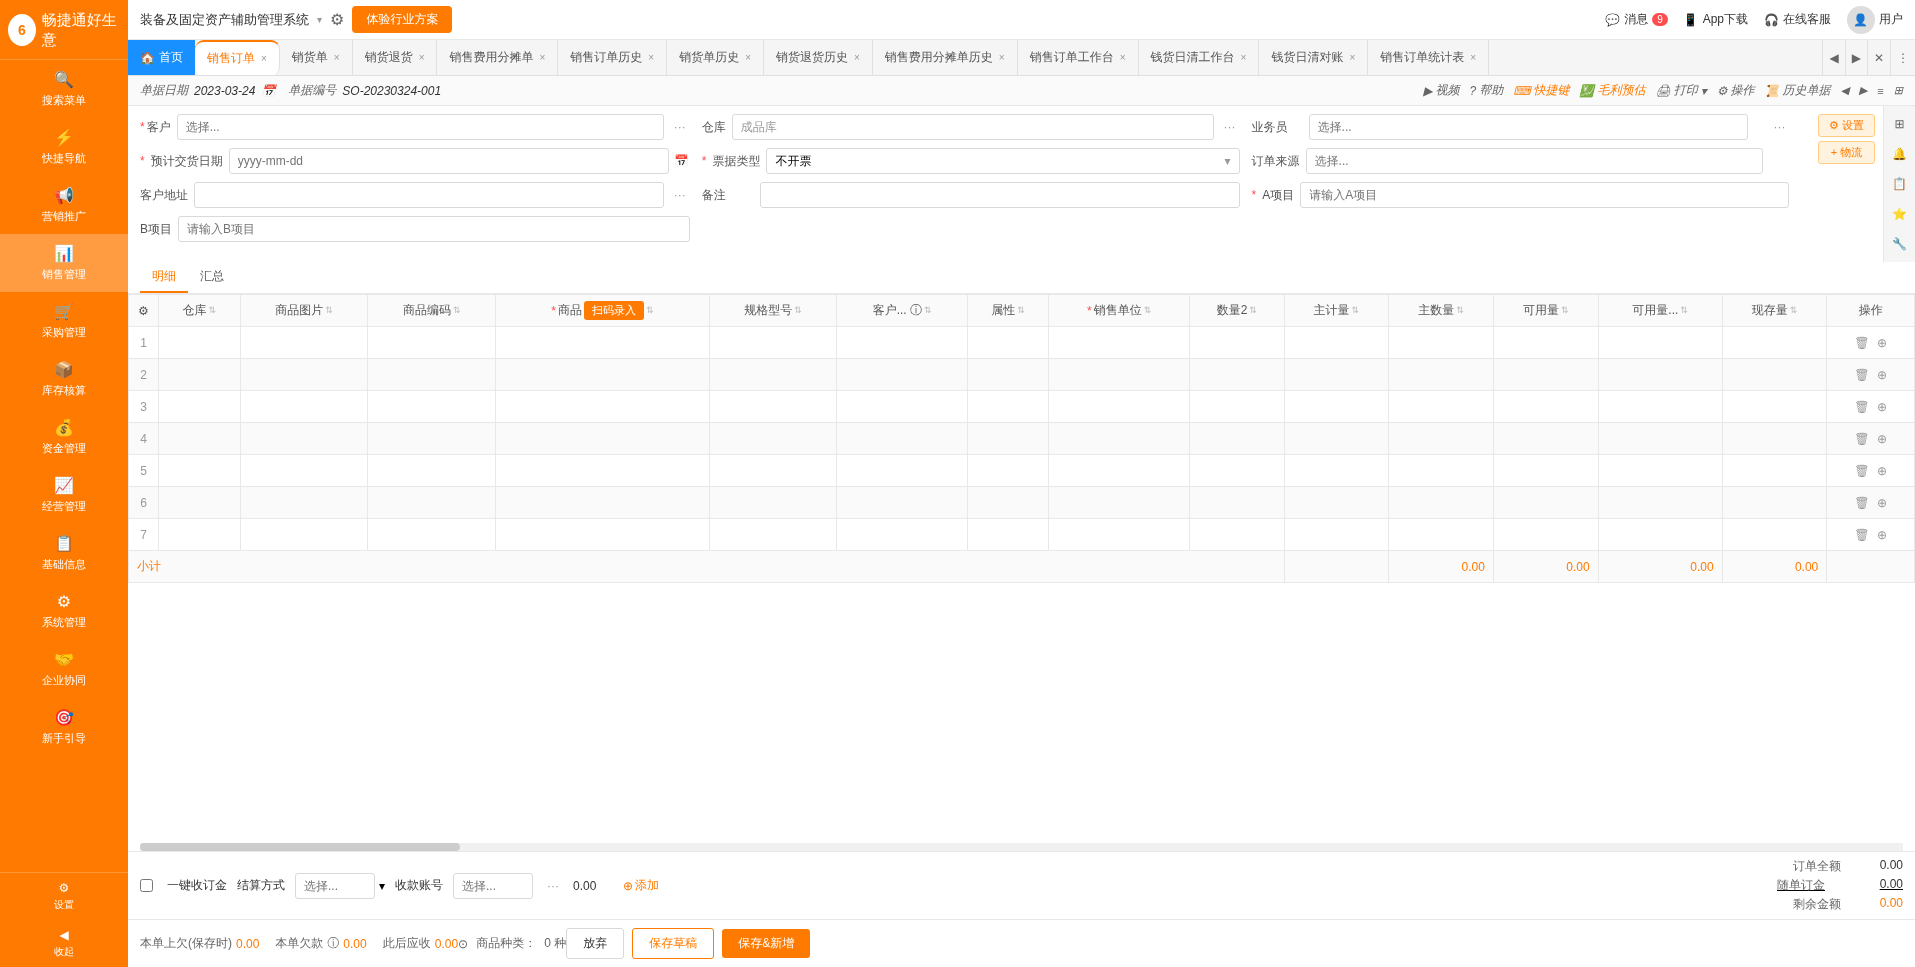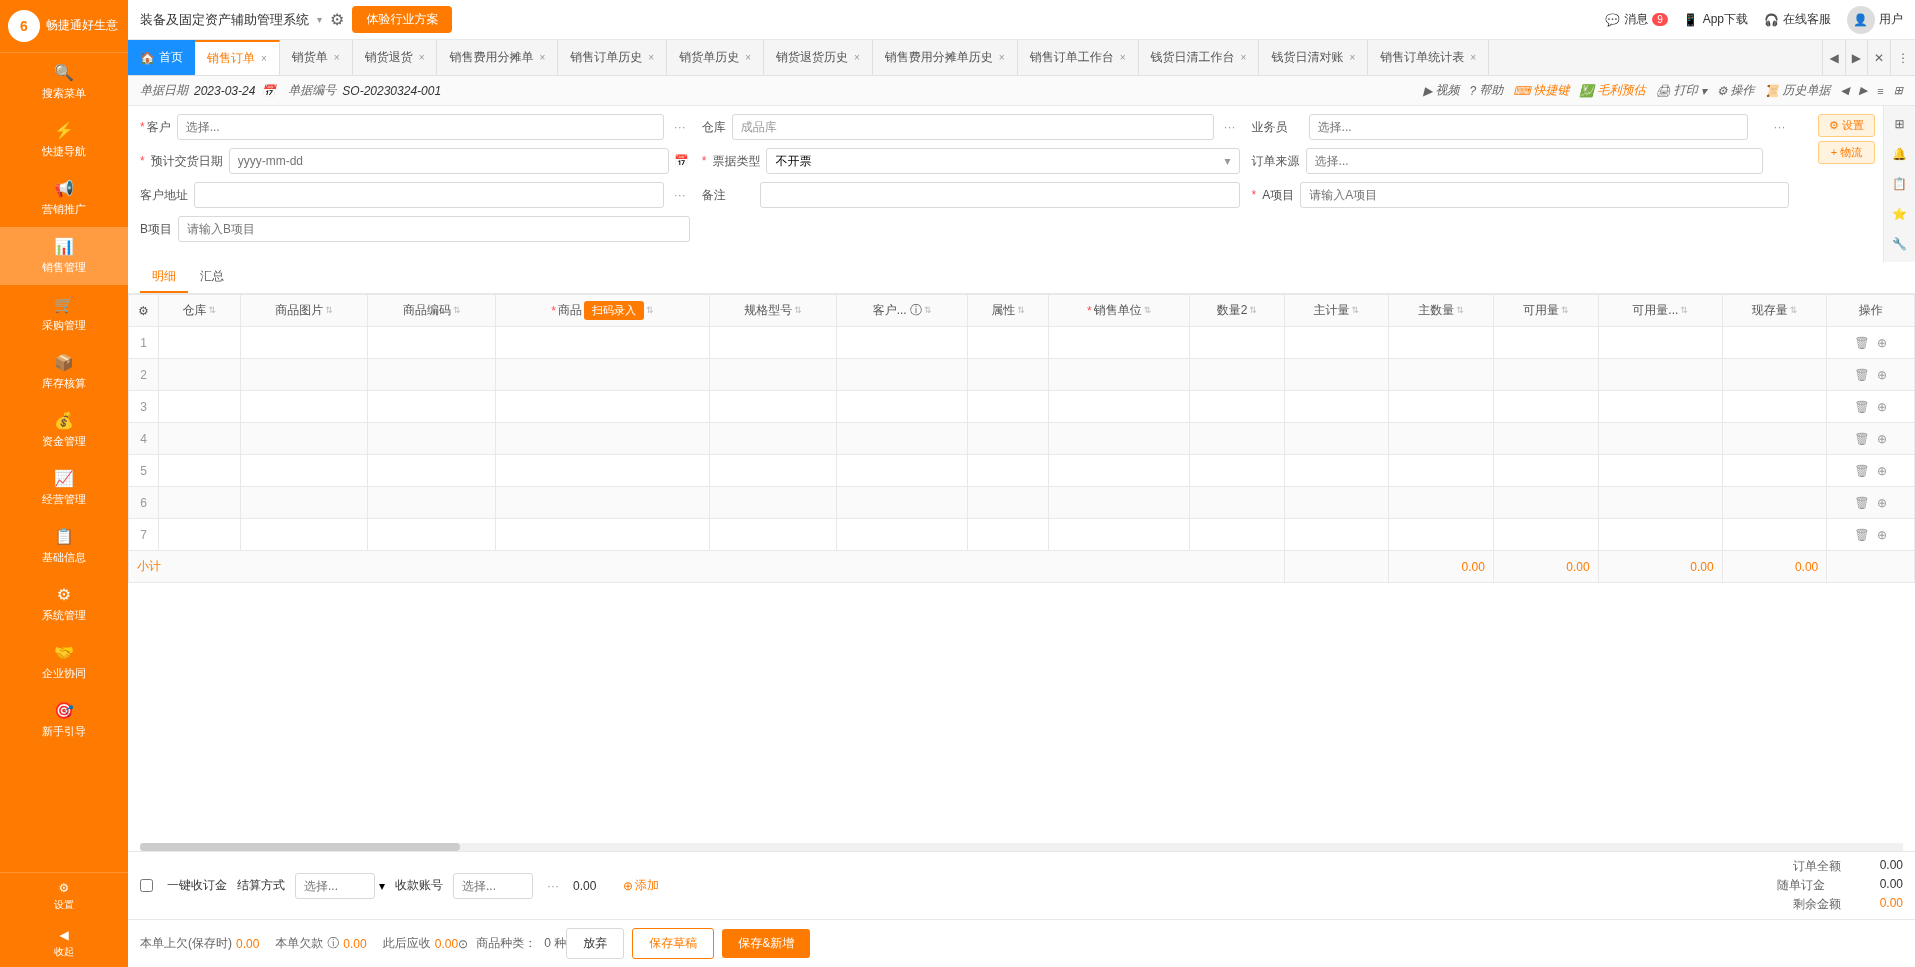--- a/index.html
+++ b/index.html
@@ -2,21 +2,21 @@
 <html><head>
   <meta charset="utf-8">
   <style>
     * { box-sizing: border-box; margin: 0; padding: 0; font-family: 'Microsoft YaHei', Arial, sans-serif; font-size: 12px; }
     body { background: #f0f2f5; display: flex; height: 967px; overflow: hidden; }
 
     
     .sidebar { width: 128px; background: #ff7a00; display: flex; flex-direction: column; height: 100%; flex-shrink: 0; }
     .sidebar-logo { padding: 10px 8px; background: #ff7a00; display: flex; align-items: center; gap: 6px; border-bottom: 1px solid rgba(255,255,255,0.2); }
     .sidebar-logo-icon { width: 32px; height: 32px; background: white; border-radius: 50%; display: flex; align-items: center; justify-content: center; color: #ff7a00; font-weight: bold; font-size: 14px; }
-    .sidebar-logo-text { color: white; font-size: 12px; line-height: 1.3; }
+    .sidebar-logo-text { color: white; font-size: 15px; line-height: 1.3; }
     .sidebar-item { display: flex; flex-direction: column; align-items: center; padding: 10px 4px; color: white; cursor: pointer; gap: 4px; }
     .sidebar-item.active { background: rgba(255,255,255,0.25); }
     .sidebar-item-icon { font-size: 16px; }
     .sidebar-item-label { font-size: 11px; color: white; }
     .sidebar-bottom { margin-top: auto; border-top: 1px solid rgba(255,255,255,0.2); }
     .sidebar-bottom-item { display: flex; flex-direction: column; align-items: center; padding: 8px 4px; color: white; cursor: pointer; gap: 3px; }
     .sidebar-bottom-item-label { font-size: 10px; }
 
     
     .main { flex: 1; display: flex; flex-direction: column; overflow: hidden; }
@@ -28,21 +28,21 @@
     .topbar-settings { color: #666; cursor: pointer; font-size: 16px; }
     .topbar-btn { background: #ff7a00; color: white; border: none; padding: 5px 14px; border-radius: 4px; cursor: pointer; font-size: 12px; }
     .topbar-right { margin-left: auto; display: flex; align-items: center; gap: 16px; }
     .topbar-right-item { display: flex; align-items: center; gap: 4px; color: #333; cursor: pointer; font-size: 12px; }
     .badge { background: #ff4d4f; color: white; border-radius: 10px; padding: 1px 5px; font-size: 10px; }
     .user-avatar { width: 28px; height: 28px; background: #ddd; border-radius: 50%; display: flex; align-items: center; justify-content: center; color: #666; }
 
     
     .tabnav { height: 36px; background: #f5f5f5; display: flex; align-items: center; overflow: hidden; border-bottom: 1px solid #e0e0e0; flex-shrink: 0; }
     .tabnav-item { padding: 0 12px; height: 36px; display: flex; align-items: center; gap: 4px; cursor: pointer; color: #555; white-space: nowrap; border-right: 1px solid #e0e0e0; font-size: 12px; flex-shrink: 0; }
-    .tabnav-item.active { background: white; color: #ff7a00; border-top: 2px solid #ff7a00; }
+    .tabnav-item.active { background: white; color: #ff7a00; border-top: 2px solid #ff7a00; border-radius: 9px; }
     .tabnav-item .close-btn { color: #999; font-size: 10px; margin-left: 2px; }
     .tabnav-item.home { background: #1890ff; color: white; border: none; }
     .tabnav-arrows { display: flex; align-items: center; margin-left: auto; }
     .tabnav-arrow { padding: 0 6px; height: 36px; display: flex; align-items: center; cursor: pointer; color: #666; border-left: 1px solid #e0e0e0; }
 
     
     .content { flex: 1; overflow: hidden; display: flex; flex-direction: column; background: white; }
 
     
     .form-header { padding: 6px 12px; background: #fafafa; border-bottom: 1px solid #e8e8e8; display: flex; align-items: center; gap: 12px; flex-shrink: 0; font-style: italic; }
@@ -688,21 +688,21 @@
       <div class="add-btn">
         <span>⊕</span>
         <span>添加</span>
       </div>
 
       <div style="margin-left:auto; display:flex; flex-direction:column; gap:2px; text-align:right;">
         <div style="display:flex; gap:12px; justify-content:flex-end;margin-left:8px;">
           <span style="color:#666;">订单全额</span>
           <span style="color:#333; min-width:50px; text-align:right;">0.00</span>
         </div>
-        <div style="display:flex; gap:28px; justify-content:flex-start;">
+        <div style="display:flex; gap:28px; justify-content:flex-start;text-decoration:underline;">
           <span style="color:#666;">随单订金</span>
           <span style="color:#333; min-width:50px; text-align:right;">0.00</span>
         </div>
         <div style="display:flex; gap:12px; justify-content:flex-end;">
           <span style="color:#666;">剩余金额</span>
           <span style="color:#ff7a00; min-width:50px; text-align:right;">0.00</span>
         </div>
       </div>
     </div>
 

